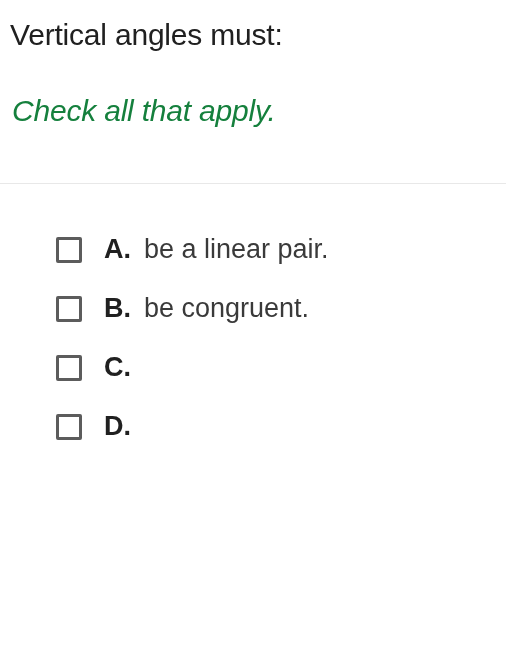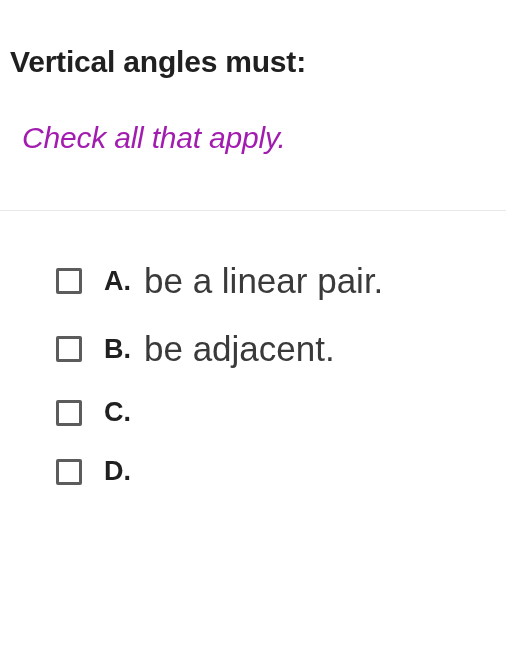--- a/index.html
+++ b/index.html
@@ -10,33 +10,33 @@
     body {
       font-family: Arial, Helvetica, sans-serif;
       width: 506px;
       height: 658px;
       background: #ffffff;
       color: #202020;
       padding: 0;
     }
     .question-stem {
       font-size: 30px;
-      font-weight: 700;
+      font-weight: 400;
       color: #202020;
-      margin-top: 45px;
+      margin-top: 18px;
       margin-left: 10px;
       margin-bottom: 42px;
       letter-spacing: -0.2px;
     }
     .question-hint {
       font-size: 30px;
       font-style: italic;
       font-weight: 400;
-      color: #a21caf;
-      margin-left: 22px;
+      color: #15803d;
+      margin-left: 12px;
       margin-bottom: 55px;
       letter-spacing: -0.2px;
     }
     .divider {
       border: none;
       border-top: 1.5px solid #e8e8e8;
       margin: 0;
     }
     .options-container {
       padding-top: 50px;
@@ -59,21 +59,21 @@
       -webkit-appearance: none;
     }
     .option-letter {
       font-size: 27px;
       font-weight: 700;
       color: #202020;
       margin-left: 22px;
       min-width: 34px;
     }
     .option-text {
-      font-size: 35px;
+      font-size: 27px;
       font-weight: 400;
       color: #3a3a3a;
       margin-left: 6px;
     }
   </style>
 </head>
 <body>
 
 <div class="question-stem">Vertical angles must:</div>
 <div class="question-hint">Check all that apply.</div>
@@ -84,21 +84,21 @@
 
   <div class="option-row">
     <input type="checkbox" class="checkbox" style="">
     <span class="option-letter">A.</span>
     <span class="option-text">be a linear pair.</span>
   </div>
 
   <div class="option-row">
     <input type="checkbox" class="checkbox" style="">
     <span class="option-letter">B.</span>
-    <span class="option-text">be adjacent.</span>
+    <span class="option-text">be congruent.</span>
   </div>
 
   <div class="option-row">
     <input type="checkbox" class="checkbox" style="">
     <span class="option-letter">C.</span>
   </div>
 
   <div class="option-row">
     <input type="checkbox" class="checkbox" style="">
     <span class="option-letter">D.</span>

